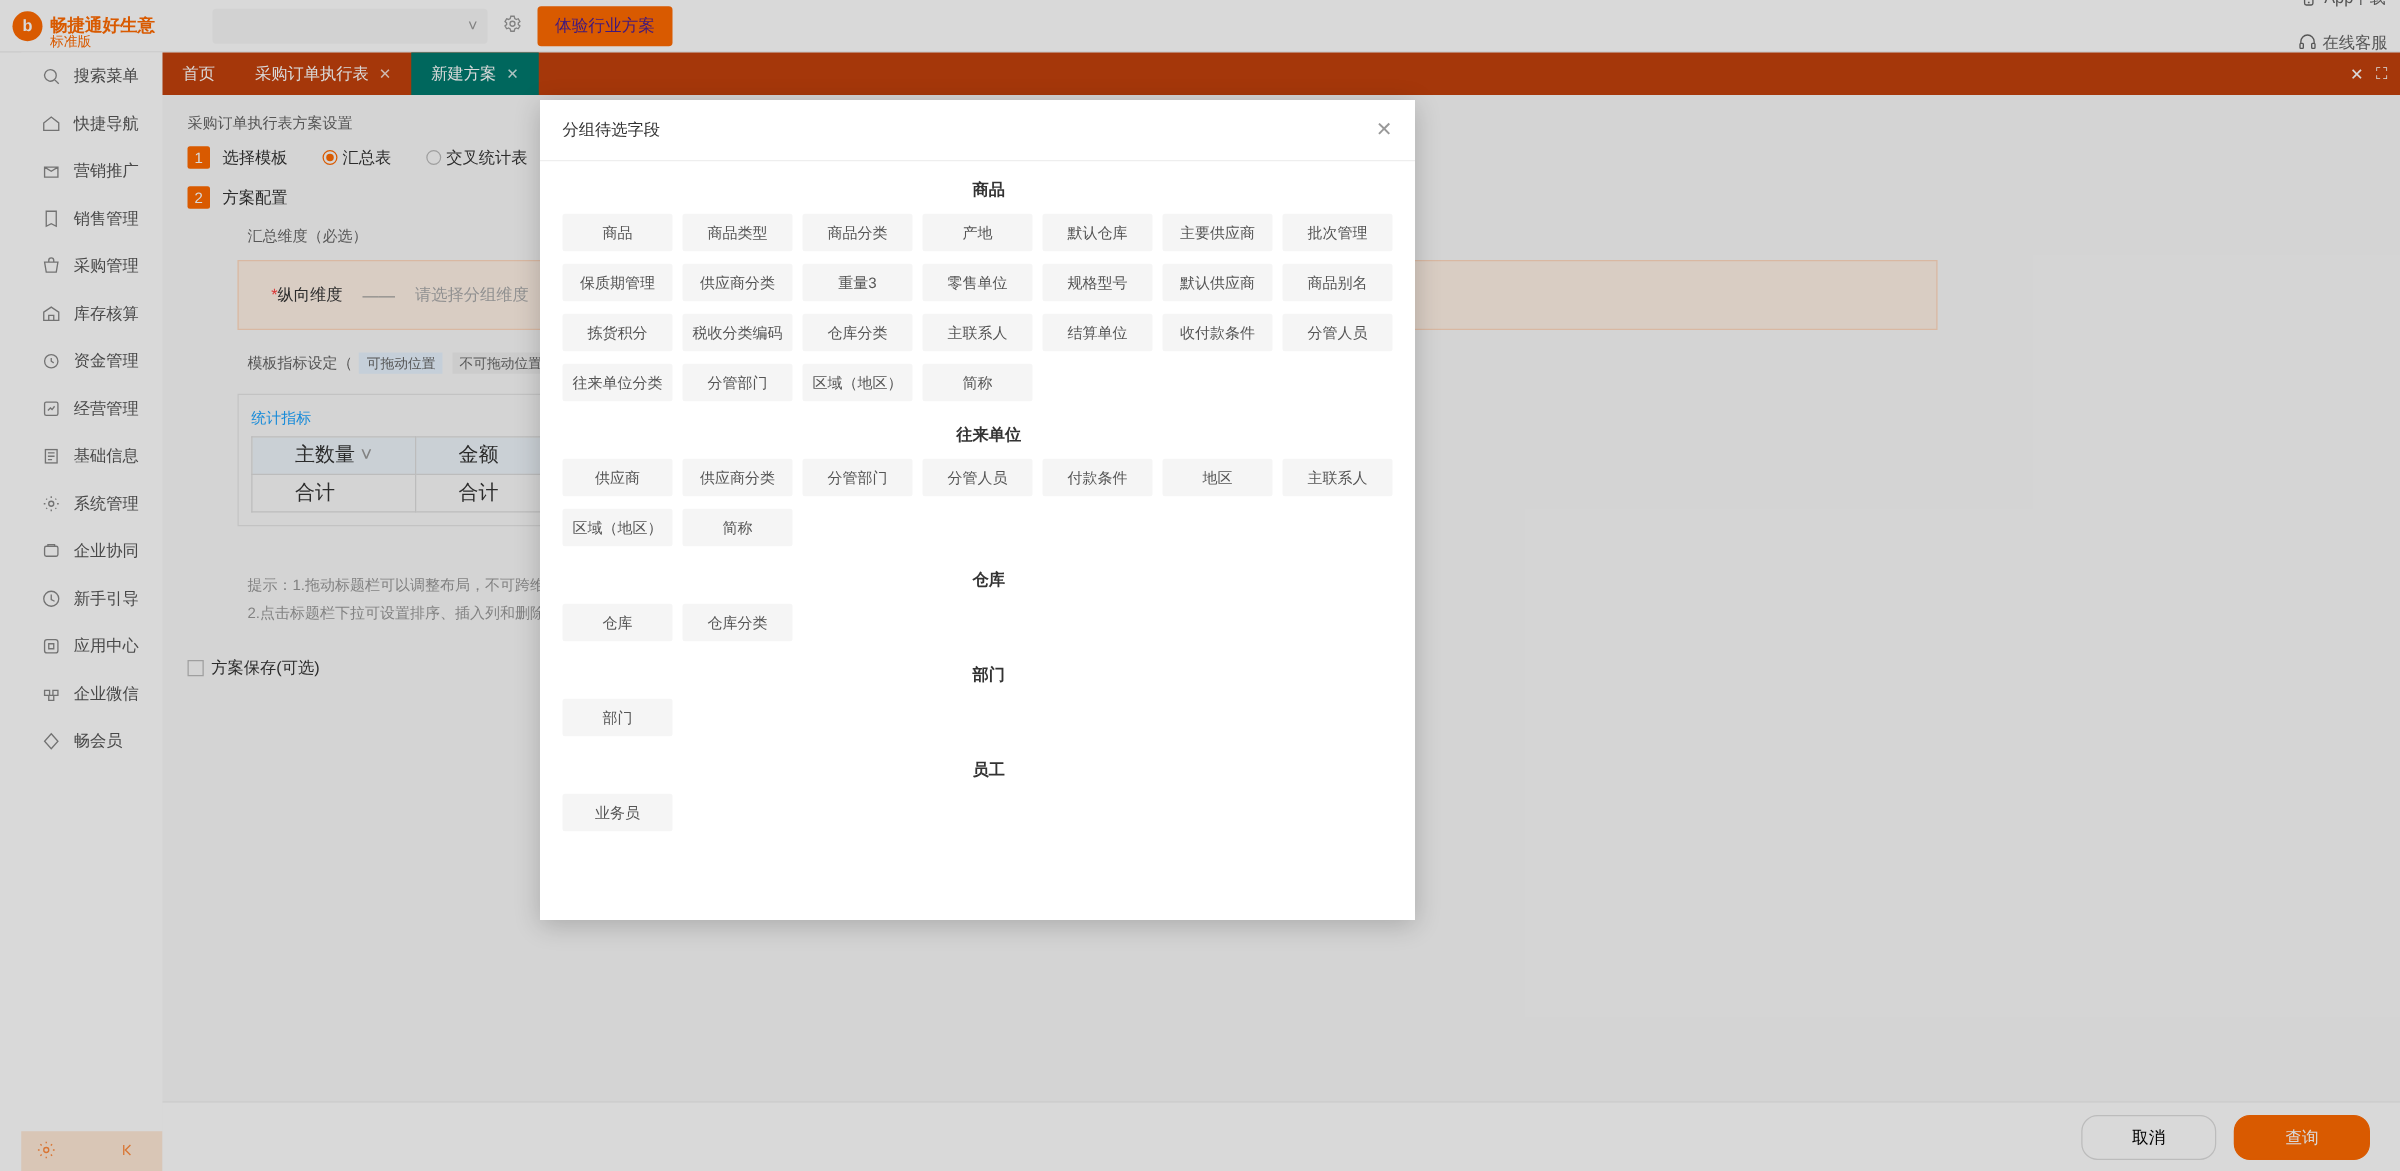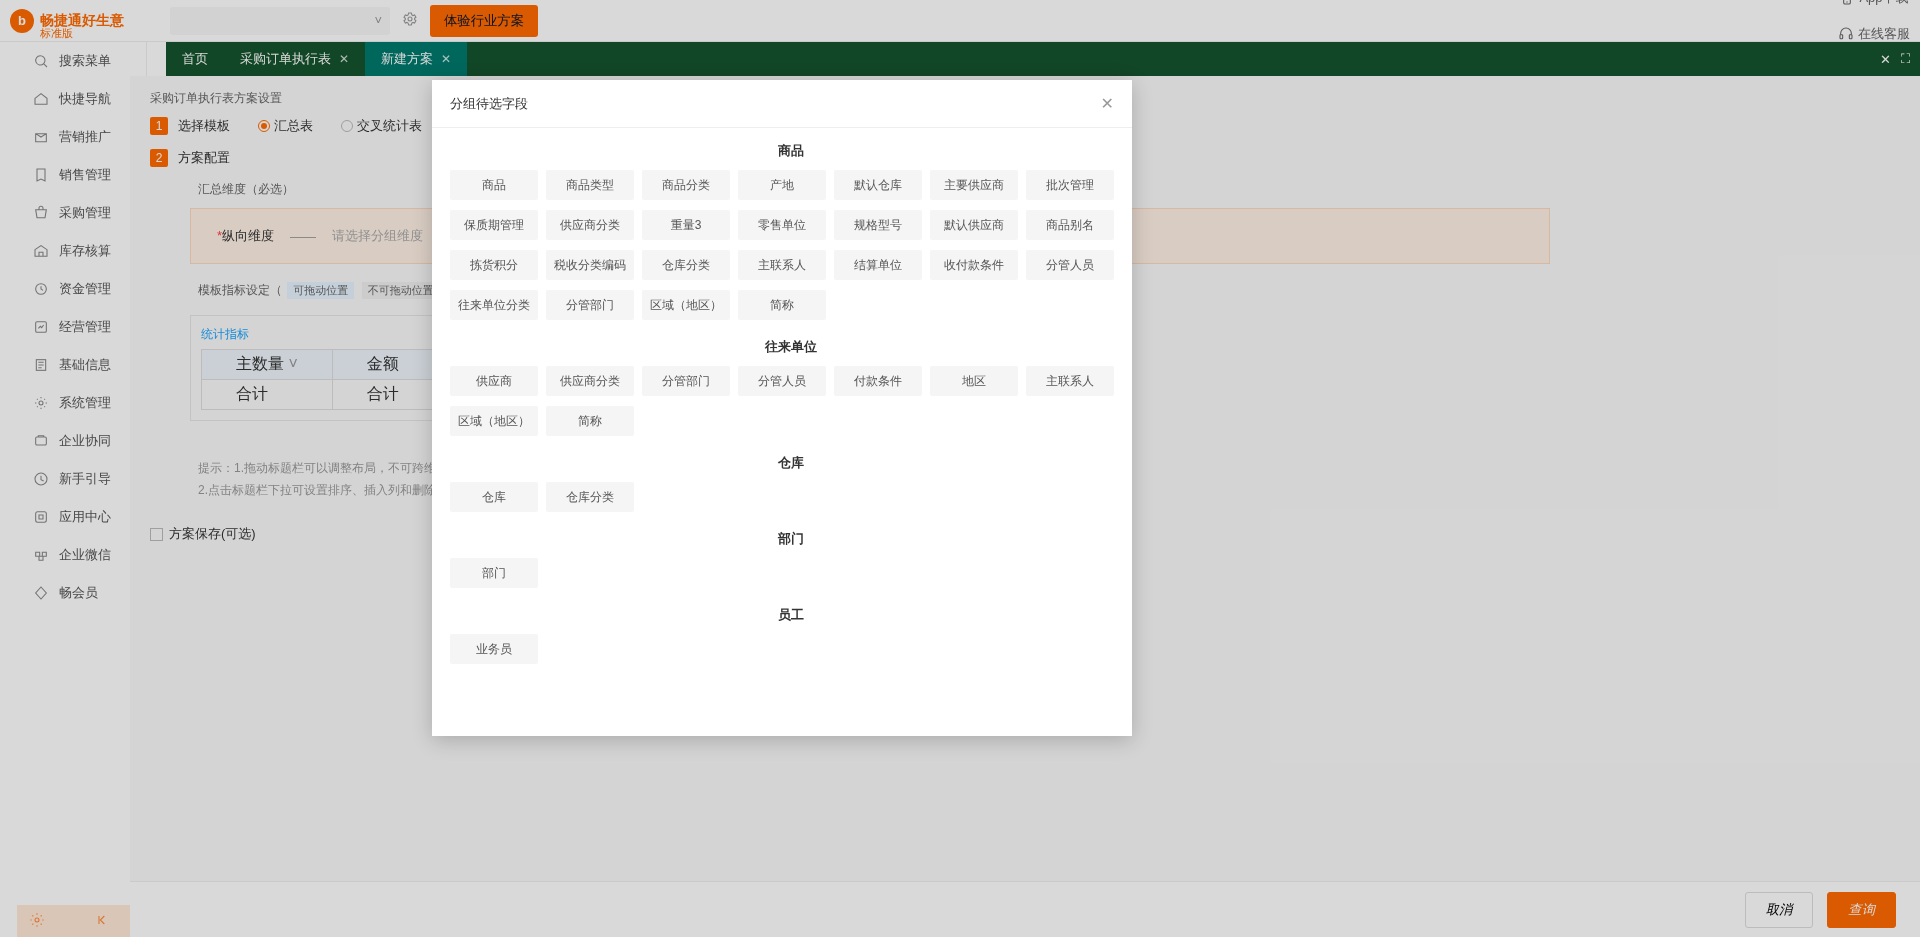--- a/index.html
+++ b/index.html
@@ -7,34 +7,34 @@
   .app { width: 1920px; height: 937px; position: relative; background: #fff; }
 
   
   .header { position: absolute; top: 0; left: 0; right: 0; height: 42px; background: #fff; border-bottom: 1px solid #eee; display: flex; align-items: center; padding: 0 10px; }
   .logo { display: flex; align-items: center; gap: 6px; width: 130px; }
   .logo-mark { width: 24px; height: 24px; border-radius: 50%; background: #ff6a00; color: #fff; font-weight: bold; display: flex; align-items: center; justify-content: center; }
   .logo-text { color: #ff6a00; font-size: 14px; font-weight: 600; }
   .logo-sub { color: #ff6a00; font-size: 11px; position: absolute; top: 26px; left: 40px; }
   .dropdown-main { margin-left: 30px; width: 220px; height: 28px; background: #f7f7f7; border-radius: 3px; display: flex; align-items: center; padding: 0 8px; justify-content: space-between; color: #999; }
   .gear { margin-left: 12px; color: #999; }
-  .orange-btn { margin-left: 12px; background: #ff6a00; color: #0f172a; border: none; padding: 7px 14px; border-radius: 3px; cursor: pointer; }
+  .orange-btn { margin-left: 12px; background: #ff6a00; color: #4c1d95; border: none; padding: 7px 14px; border-radius: 3px; cursor: pointer; }
   .header-right { margin-left: auto; display: flex; align-items: center; gap: 18px; color: #666; flex-direction: column; }
   .hicon { display: flex; align-items: center; gap: 4px; cursor: pointer; position: relative; }
   .badge { position: absolute; top: -6px; left: 8px; background: #ff4040; color: #fff; font-size: 10px; padding: 0 4px; border-radius: 8px; }
   .avatar { width: 28px; height: 28px; border-radius: 50%; background: #e8e8e8; }
 
   
   .sidebar { position: absolute; top: 42px; left: 17px; width: 130px; bottom: 0; background: #fff; border-right: 1px solid #eee; display: flex; flex-direction: column; }
   .side-item { display: flex; align-items: center; gap: 10px; padding: 10px 16px; color: #555; cursor: pointer; }
   .side-icon { width: 16px; height: 16px; color: #888; }
   .side-bottom { margin-top: auto; height: 32px; background: #ffe9d6; display: flex; align-items: center; padding: 0 12px; gap: 50px; color: #ff8a3d; }
 
   
-  .tabbar { position: absolute; top: 42px; left: 130px; right: 0; height: 34px; background: #14532d; display: flex; align-items: stretch; margin-left: 36px; }
+  .tabbar { position: absolute; top: 42px; left: 130px; right: 0; height: 34px; background: #c2410c; display: flex; align-items: stretch; }
   .tab { display: flex; align-items: center; gap: 8px; padding: 0 16px; color: #fff; cursor: pointer; }
   .tab.active { background: #007a6e; }
   .tab .x { font-size: 12px; opacity: .8; }
   .tabbar-right { margin-left: auto; display: flex; align-items: center; color: #fff; gap: 10px; padding-right: 10px; }
 
   
   .page { position: absolute; top: 76px; left: 130px; right: 0; bottom: 0; background: #fafafa; padding: 14px 20px 60px 20px; overflow: hidden; }
   .crumb { color: #666; font-size: 12px; margin-bottom: 10px; }
   .step { display: flex; align-items: center; gap: 10px; margin-bottom: 14px; }
   .step-num { background: #ff6a00; color: #fff; width: 18px; height: 18px; display: flex; align-items: center; justify-content: center; font-size: 12px; border-radius: 2px; }
@@ -52,21 +52,21 @@
   .mini-table { border-collapse: collapse; }
   .mini-table th, .mini-table td { border: 1px solid #ddd; padding: 4px 34px; font-size: 16px; }
   .mini-table th { background: #eef5fb; font-weight: normal; }
   .chip-pos { display: inline-block; background: #e8f4ff; padding: 1px 6px; font-size: 11px; margin: 0 2px; }
   .chip-neg { display: inline-block; background: #f0f0f0; padding: 1px 6px; font-size: 11px; margin: 0 2px; }
   .save-row { display: flex; align-items: center; gap: 6px; margin-top: 24px; }
   .chk { width: 13px; height: 13px; border: 1px solid #bbb; }
 
   
   .footer { position: absolute; bottom: 0; left: 130px; right: 0; height: 56px; background: #fff; border-top: 1px solid #eee; display: flex; align-items: center; justify-content: flex-end; padding-right: 24px; gap: 14px; }
-  .btn { padding: 8px 20px; border-radius: 3px; cursor: pointer; border: 1px solid #ddd; background: #fff; font-style: italic; }
+  .btn { padding: 8px 40px; border-radius: 13px; cursor: pointer; border: 1px solid #ddd; background: #fff; }
   .btn.primary { background: #ff6a00; color: #fff; border-color: #ff6a00; }
 
   
   .dim { position: absolute; inset: 0; background: rgba(0,0,0,0.15); }
 
   
   .modal { position: absolute; top: 80px; left: 432px; width: 700px; height: 656px; background: #fff; box-shadow: 0 4px 20px rgba(0,0,0,.2); display: flex; flex-direction: column; }
   .modal-head { padding: 14px 18px; display: flex; align-items: center; justify-content: space-between; border-bottom: 1px solid #eee; }
   .modal-close { cursor: pointer; color: #999; font-size: 16px; }
   .modal-body { flex: 1; overflow-y: auto; padding: 14px 0 14px 18px; text-align: center; }

